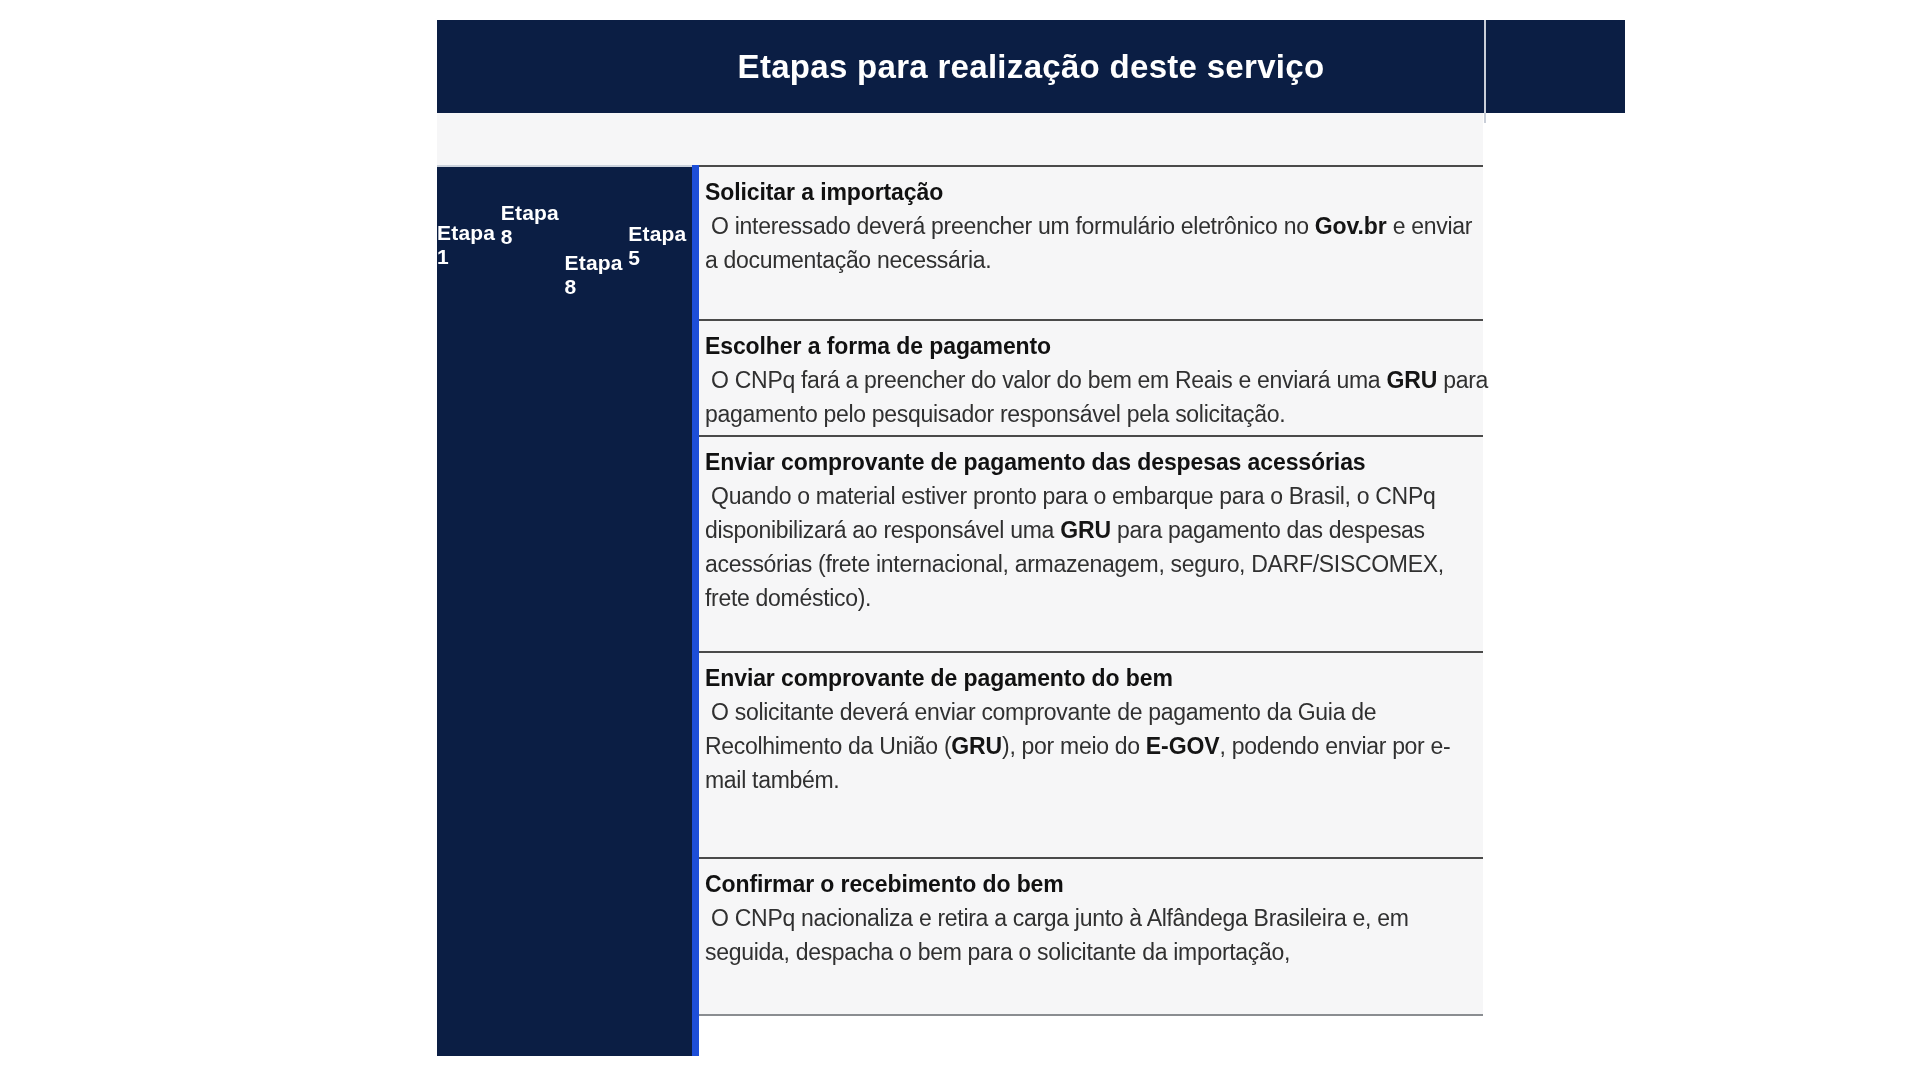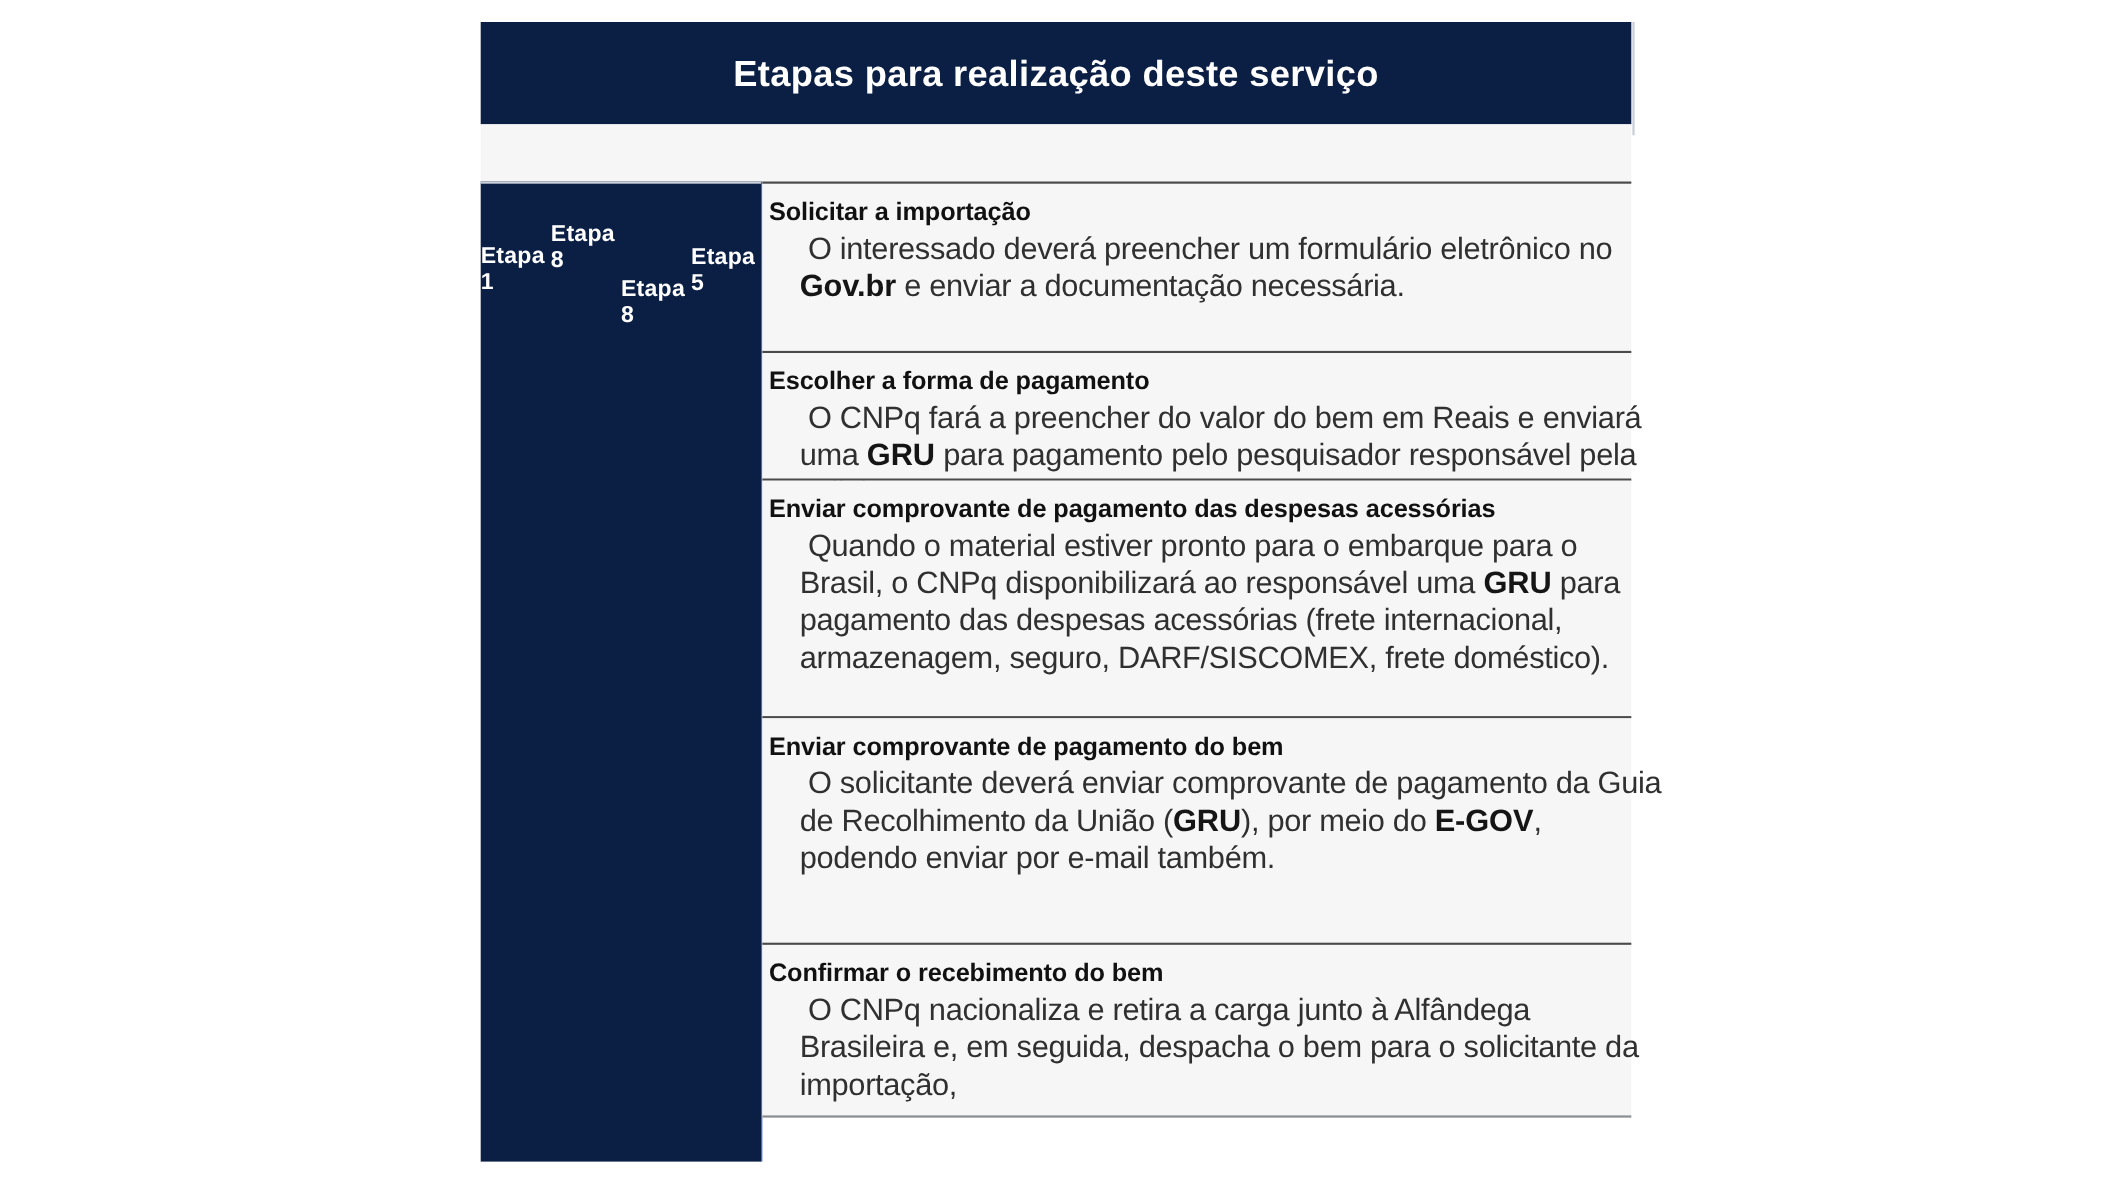--- a/index.html
+++ b/index.html
@@ -5,21 +5,21 @@
   html, body { margin: 0; padding: 0; }
   body {
     width: 1920px; height: 1080px;
     background: var(--page_bg, #ffffff);
     font-family: "Liberation Sans", sans-serif;
     overflow: hidden;
   }
   .page { position: relative; width: 1920px; height: 1080px; background: var(--page_bg, #ffffff); }
 
   .panel-header {
-    position: absolute; left: 437px; top: 20px; width: 1046px; height: 93px;
+    position: absolute; left: 437px; top: 20px; width: 1188px; height: 93px;
     background: var(--navy, #0B1E44);
     display: flex; align-items: center; justify-content: center;
   }
   .panel-title {
     margin: 0; color: var(--header_text, #ffffff);
     font-size: 33px; font-weight: 700; letter-spacing: 0.3px;
   }
   .spacer-row {
     position: absolute; left: 437px; top: 113px; width: 1046px; height: 52px;
     background: var(--row_bg, #F6F6F7);
@@ -38,43 +38,43 @@
     background: var(--navy, #0B1E44);
     border-top: 2px solid var(--stage_top_border, #CBD2DC);
     display: flex; flex-direction: row;
   }
   .stage-cell {
     display: flex; align-items: center; justify-content: center;
     color: #ffffff; font-size: 21px; font-weight: 600; letter-spacing: 0.2px;
   }
   .desc-col {
     width: 791px; height: 891px; box-sizing: border-box;
-    border-left: 1px solid #1d4ed8;
+    border-left: 7px solid #1d4ed8;
     display: flex; flex-direction: column;
   }
   .desc-cell {
     box-sizing: border-box;
     background: var(--row_bg, #F6F6F7);
     border-bottom: 2px solid var(--row_border, #4A4A4A);
     padding: 8px 0 0 6px;
   }
   .desc-cell.first { border-top: 2px solid var(--row_border, #4A4A4A); }
   .desc-cell.last { border-bottom: 2px solid var(--bottom_border, #8A8D91); }
 
   .rh1 { height: 156px; } .rh2 { height: 116px; } .rh3 { height: 206px; }
   .rh4 { height: 216px; } .rh5 { height: 157px; }
 
   .step-title {
     font-size: 23px; line-height: 34px; font-weight: 700;
     color: var(--title_text, #111111); letter-spacing: -0.1px;
   }
   .step-body {
-    font-size: 28px; line-height: 34px;
+    font-size: 23px; line-height: 34px;
     color: var(--body_text, #303030); letter-spacing: -0.3px;
-    white-space: pre-wrap; width: 784px; margin-left: 28px;
+    white-space: pre-wrap; width: 784px;
   }
   .step-body b { font-weight: 700; color: #151515; letter-spacing: -0.1px; }
 </style>
 </head>
 <body>
 
 <div class="page">
 
   <div class="panel-header">
     <h1 class="panel-title">Etapas para realização deste serviço</h1>

